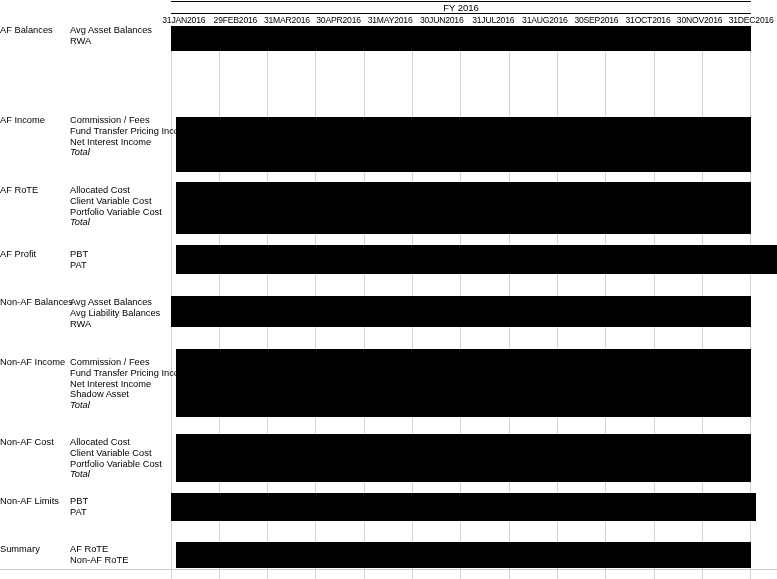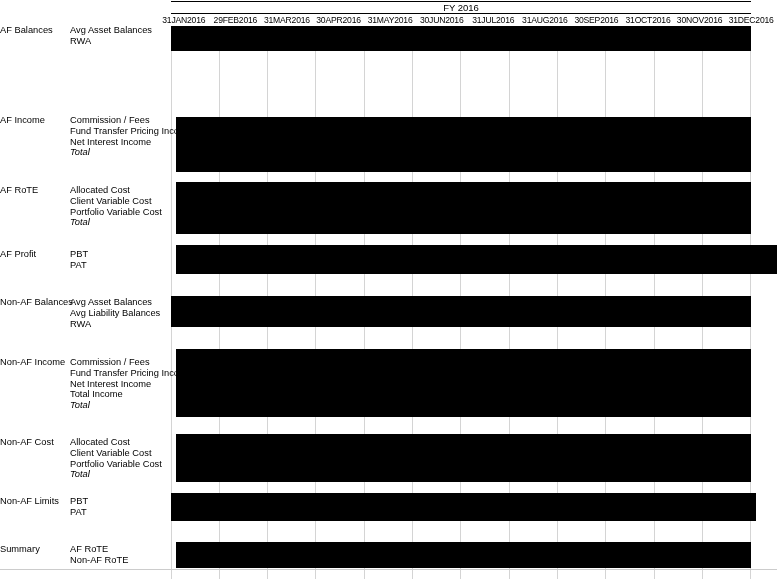--- a/index.html
+++ b/index.html
@@ -224,21 +224,21 @@
     </div>
     <div class="redaction" style="left:171px; top:-1px; width:580px; height:31px;"></div>
   </div>
 
   <div class="block" style="top:357px; height:75px">
     <div class="cat">Non-AF Income</div>
     <div class="lines">
       <div class="it">Commission / Fees</div>
       <div class="it">Fund Transfer Pricing Income</div>
       <div class="it">Net Interest Income</div>
-      <div class="it">Total Income</div>
+      <div class="it">Shadow Asset</div>
       <div class="it total">Total</div>
     </div>
     <div class="redaction" style="left:176px; top:-8px; width:575px; height:68px;"></div>
   </div>
 
   <div class="block" style="top:437px; height:60px">
     <div class="cat">Non-AF Cost</div>
     <div class="lines">
       <div class="it">Allocated Cost</div>
       <div class="it">Client Variable Cost</div>

